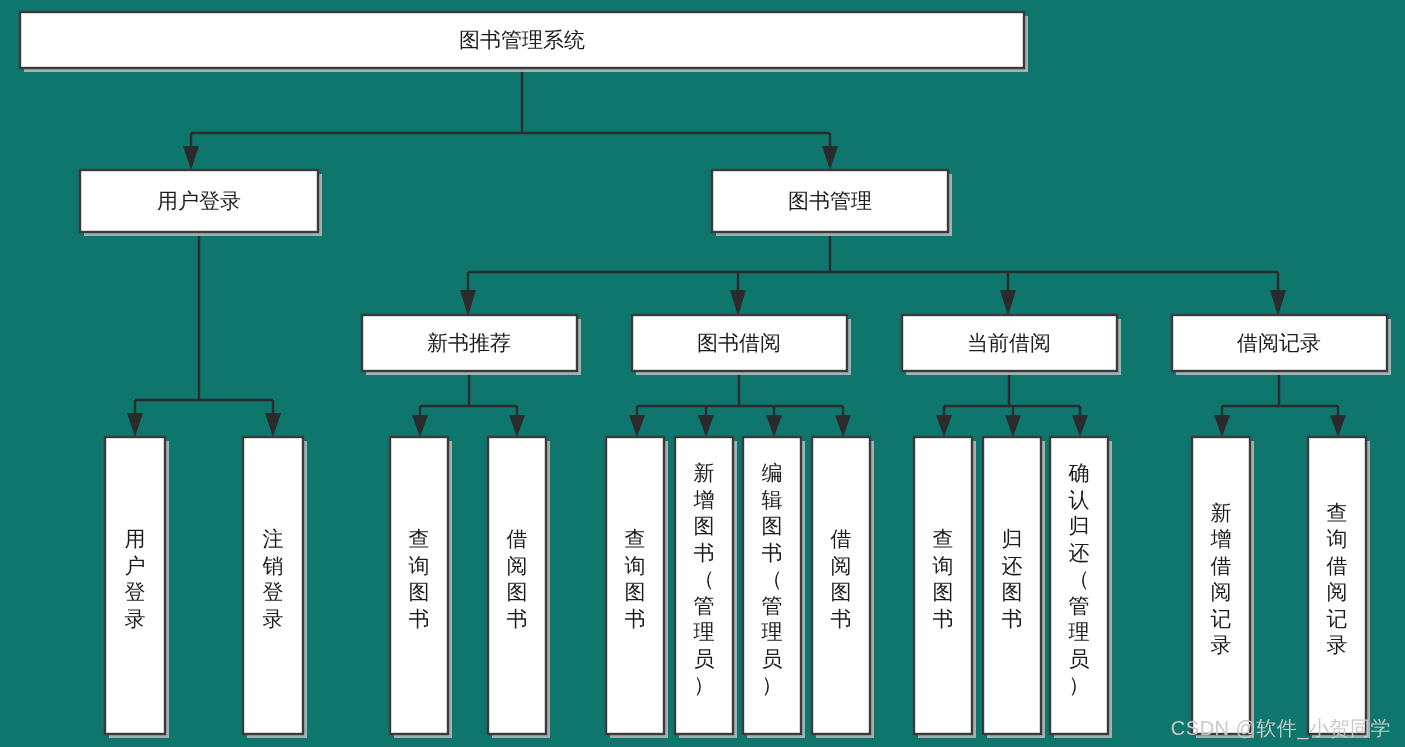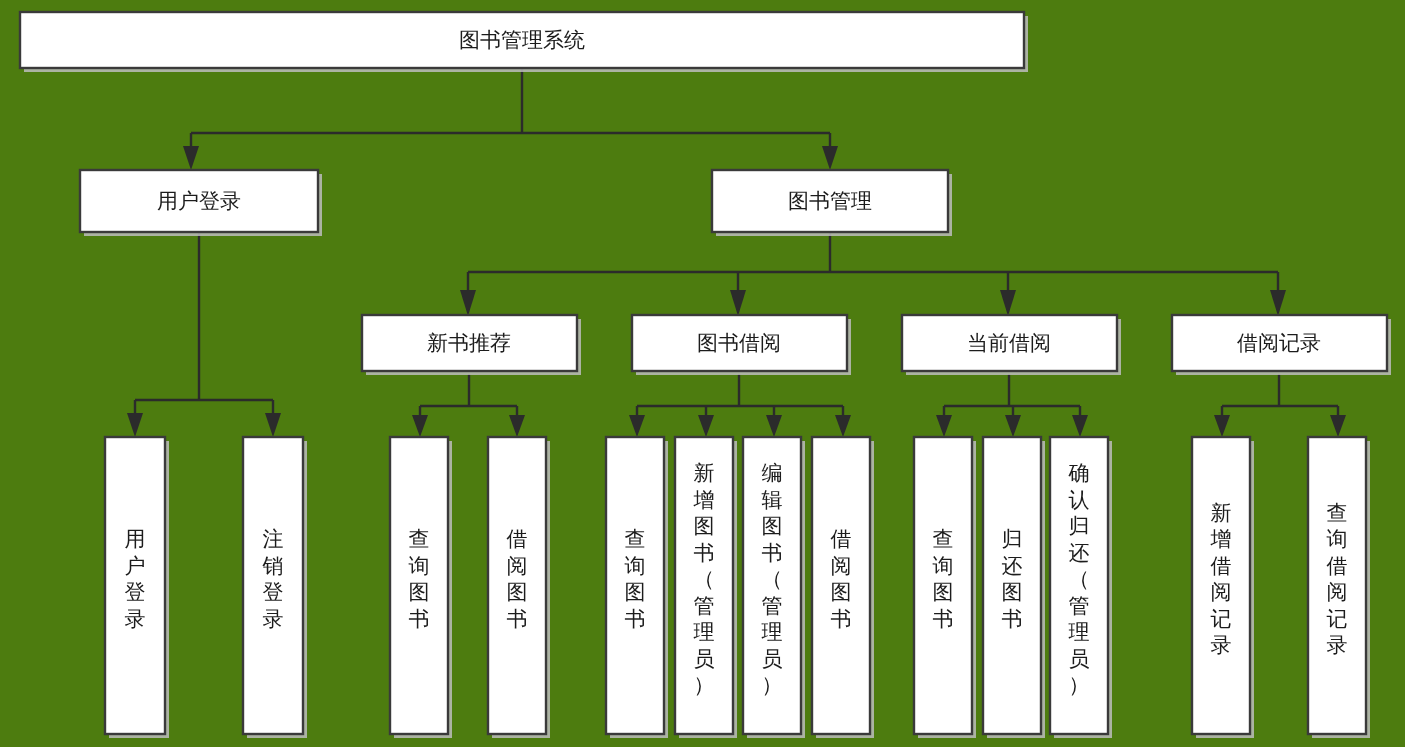--- a/index.html
+++ b/index.html
@@ -7,21 +7,21 @@
     padding: 0;
     background: #ffffff;
   }
   body {
     font-family: "Liberation Sans", "DejaVu Sans", sans-serif;
   }
   #diagram-root {
     position: relative;
     width: 1405px;
     height: 747px;
-    background: #4d7c0f;
+    background: #0f766e;
     overflow: hidden;
   }
   svg#flow-svg {
     position: absolute;
     left: 0;
     top: 0;
     width: 1405px;
     height: 747px;
     display: block;
   }
@@ -254,13 +254,14 @@
       </g>
 
       <g>
         <rect class="node-shadow" x="1312" y="441" width="58" height="297"></rect>
         <rect class="node-box" x="1308" y="437" width="58" height="297"></rect>
         <text class="node-label-vertical" x="1337" y="586"><tspan x="1337" y="519.75">查</tspan><tspan x="1337" y="546.25">询</tspan><tspan x="1337" y="572.75">借</tspan><tspan x="1337" y="599.25">阅</tspan><tspan x="1337" y="625.75">记</tspan><tspan x="1337" y="652.25">录</tspan></text>
       </g>
     </g>
   </svg>
 
+  <div class="watermark-text">CSDN @软件_小贺同学</div>
 </div>
 
 </body></html>

